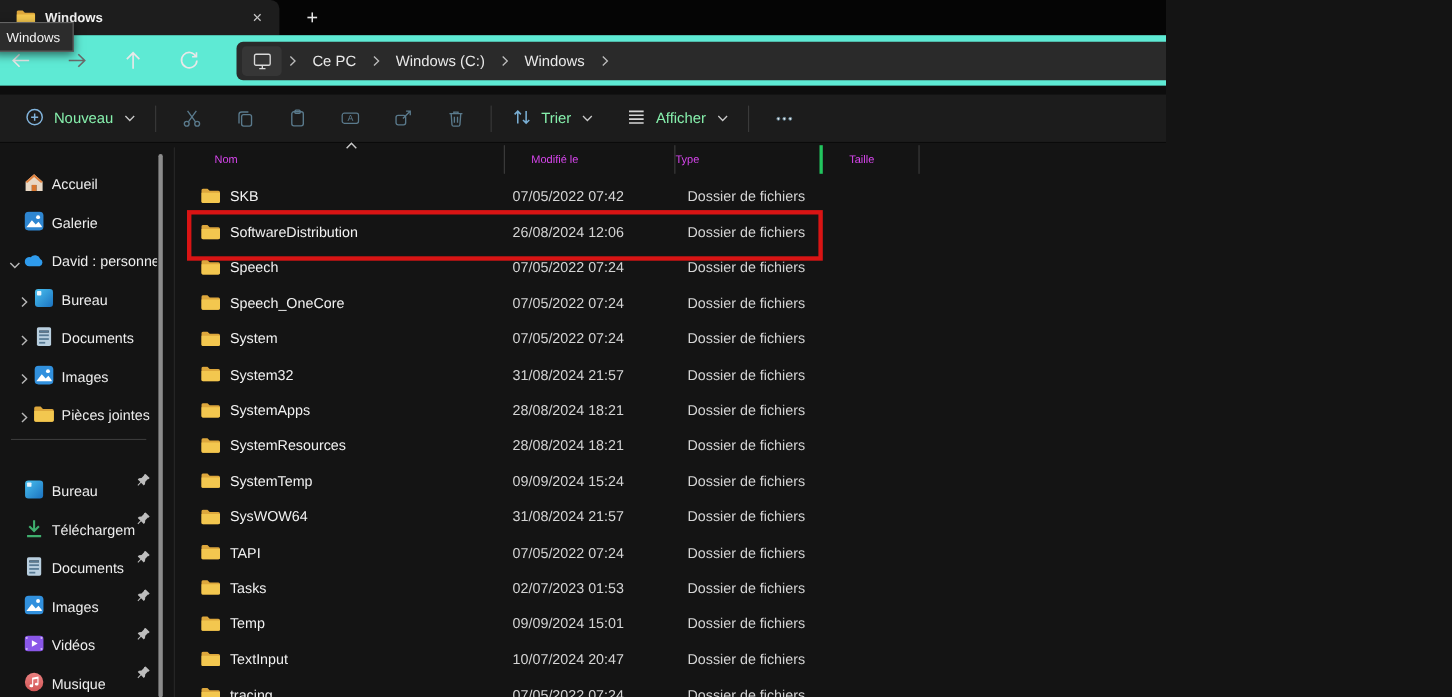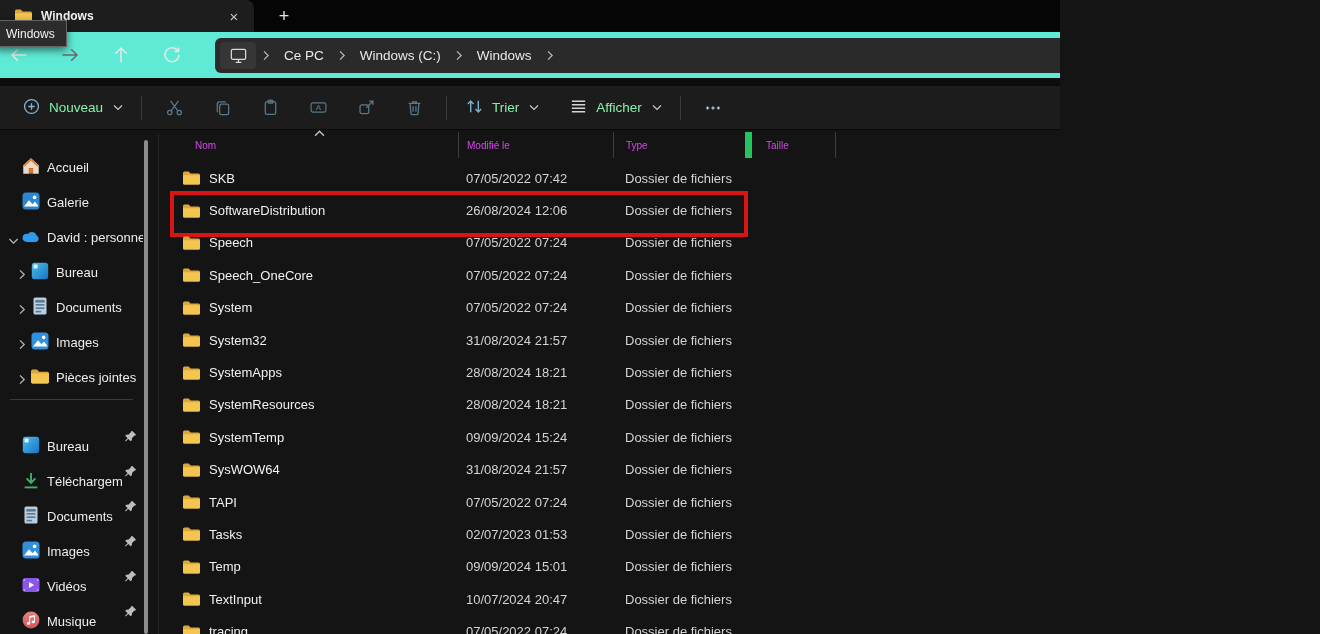--- a/index.html
+++ b/index.html
@@ -60,23 +60,23 @@
   .side-divider { height:1px; background:#3a3a3a; margin:14px 10px 19px 10px; }
   .side-scrollbar { position:absolute; left:144px; top:140px; width:4px; height:494px; background:#8c8c8c; border-radius:2px; }
 
   
   .main { position:absolute; left:150px; top:130px; right:0; bottom:0; }
   .main::before { content:""; position:absolute; left:8px; top:4px; bottom:0; width:1px; background:#272727; }
   .list-header { display:grid; grid-template-columns:308px 155px 132px 90px 40px; height:30px;
                  align-items:center; font-size:10px; color:#d946ef; position:relative; }
   .hcell { height:26px; display:flex; align-items:center; }
   .hc1 { padding-left:45px; }
-  .hc2 { padding-left:8px; border-left:1px solid #3d3d3d; }
-  .hc3 { padding-left:12px; border-left:1px solid #3d3d3d; }
-  .hc4 { padding-left:14px; border-left:7px solid #22c55e; }
+  .hc2 { padding-left:24px; border-left:1px solid #3d3d3d; }
+  .hc3 { border-left:1px solid #3d3d3d; }
+  .hc4 { padding-left:24px; border-left:3px solid #22c55e; }
   .hc5 { border-left:1px solid #3d3d3d; }
   .sort-caret { position:absolute; left:164px; top:-2px; }
   .rows { position:absolute; left:0; top:32px; right:0; }
   .frow { display:grid; grid-template-columns:308px 155px 132px 90px 40px; height:32.4px;
           align-items:center; font-size:13px; position:relative; }
   .cell-name { display:flex; align-items:center; padding-left:33px; gap:9px; color:#f1f1f1;
                white-space:nowrap; overflow:hidden; }
   .cell-mod  { padding-left:8px;  color:#d4d4d4; }
   .cell-type { padding-left:12px; color:#d4d4d4; }
   .cell-size { padding-left:10px; color:#d4d4d4; }

